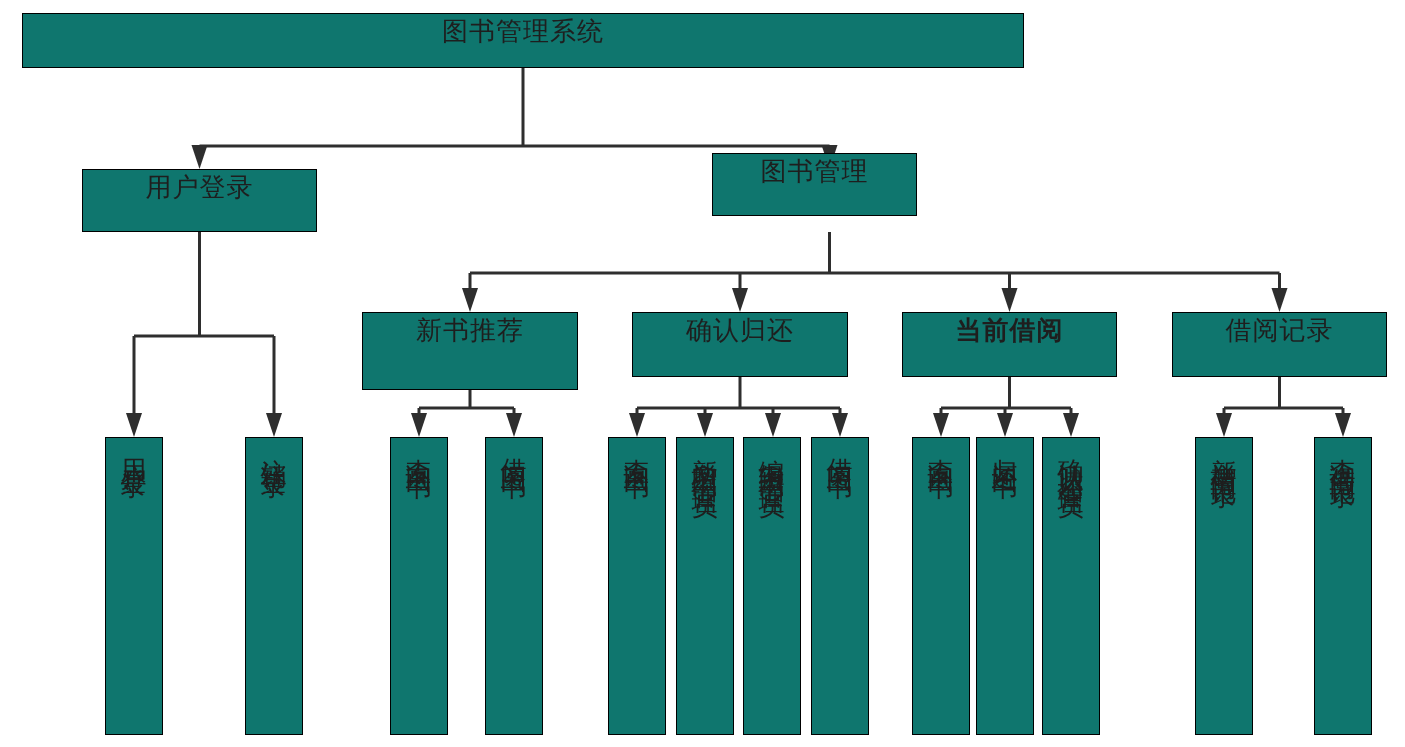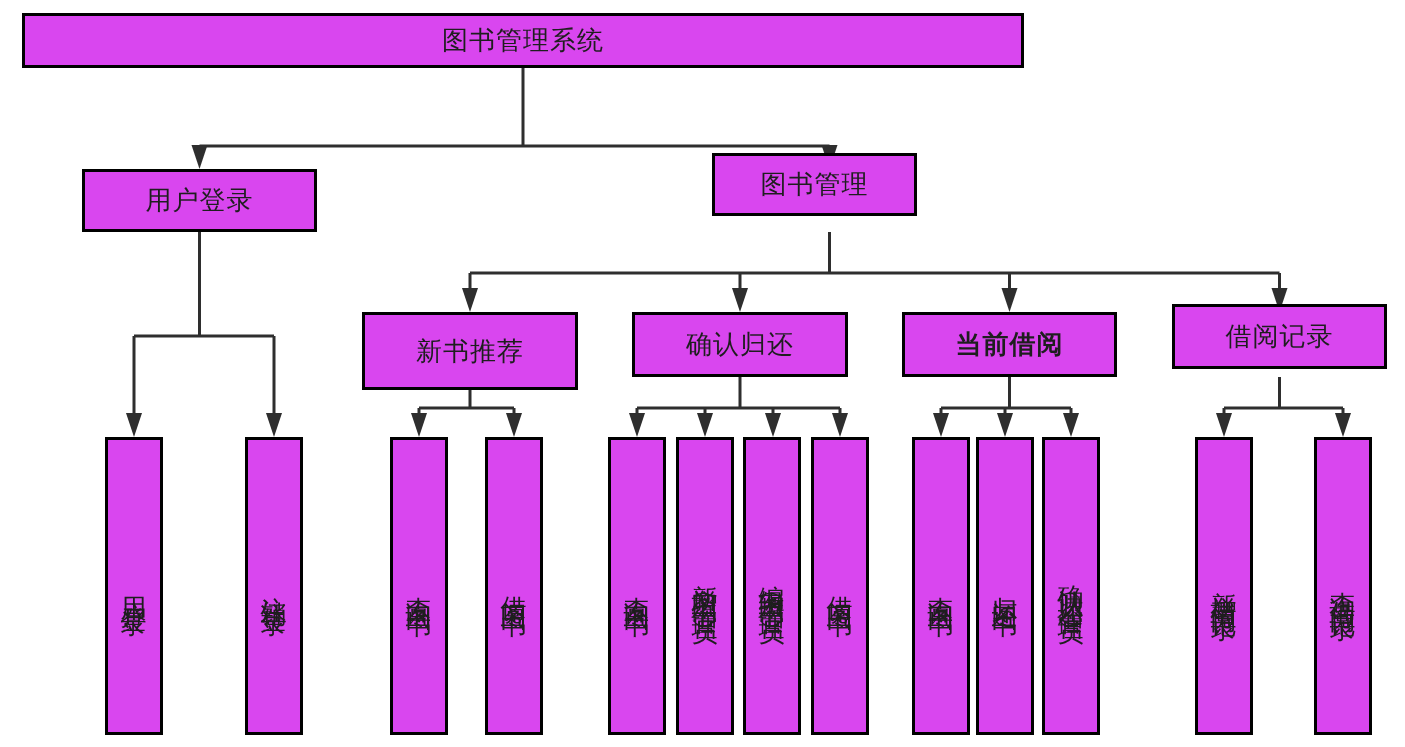--- a/index.html
+++ b/index.html
@@ -12,24 +12,23 @@
     font-family: "Liberation Sans", sans-serif;
   }
   svg.connectors {
     position: absolute;
     left: 0; top: 0;
     z-index: 0;
   }
   .box {
     position: absolute;
     box-sizing: border-box;
-    background: #d946ef;
-    border: 3px solid #000000;
+    background: #0f766e;
+    border: 1px solid #000000;
     display: flex;
-    align-items: center;
     justify-content: center;
     z-index: 1;
   }
   .h-label {
     font-size: 26px;
     color: #1e1e1e;
     letter-spacing: 1px;
     white-space: nowrap;
   }
   .v-label {
@@ -42,21 +41,21 @@
   }
   
   #root-box   { left: 22px;  top: 13px;  width: 1002px; height: 55px; }
   
   #n-user     { left: 82px;  top: 169px; width: 235px; height: 63px; }
   #n-mgmt     { left: 712px; top: 153px; width: 205px; height: 63px; }
   
   #n-newbooks { left: 362px;  top: 312px; width: 216px; height: 78px; }
   #n-borrow   { left: 632px;  top: 312px; width: 216px; height: 65px; }
   #n-current  { left: 902px;  top: 312px; width: 215px; height: 65px; font-weight: bold; }
-  #n-records  { left: 1172px; top: 304px; width: 215px; height: 65px; }
+  #n-records  { left: 1172px; top: 312px; width: 215px; height: 65px; }
   
   .leaf { top: 437px; width: 58px; height: 298px; }
   #lf-a1 { left: 105px; }
   #lf-a2 { left: 245px; }
   #lf-b1 { left: 390px; }
   #lf-b2 { left: 485px; }
   #lf-c1 { left: 608px; }
   #lf-c2 { left: 676px; }
   #lf-c3 { left: 743px; }
   #lf-c4 { left: 811px; }

